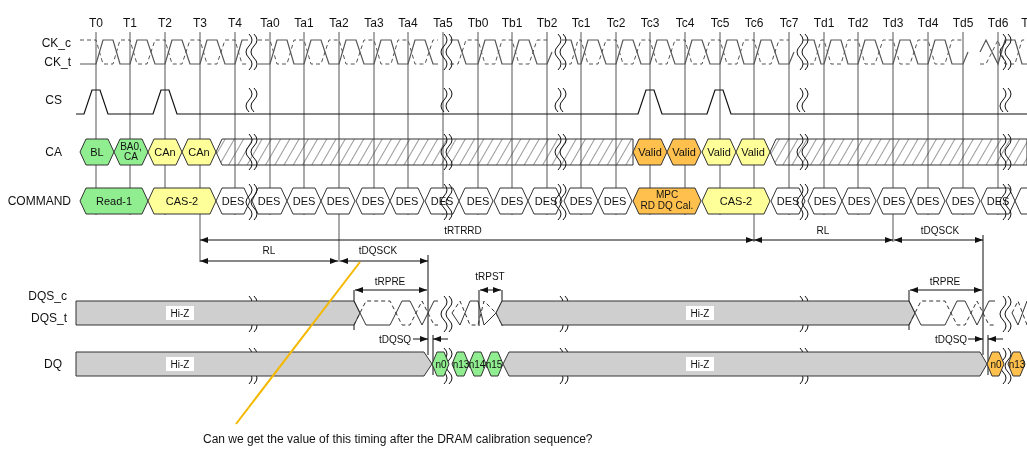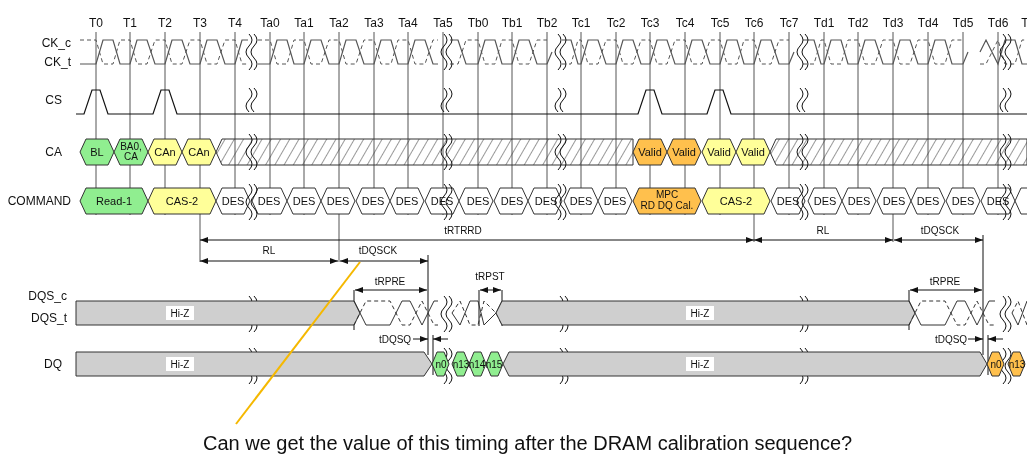--- a/index.html
+++ b/index.html
@@ -2,21 +2,21 @@
 <html><head>
 <meta charset="utf-8">
 <style>
   html, body { margin: 0; padding: 0; background: #ffffff; }
   body { width: 1027px; height: 464px; position: relative; overflow: hidden; font-family: "Liberation Sans", sans-serif; }
   #diagram { position: absolute; left: 0; top: 0; }
   .lbl { font-family: "Liberation Sans", sans-serif; font-size: 12px; fill: #111; }
   .tick { font-family: "Liberation Sans", sans-serif; font-size: 12px; fill: #111; }
   .cell { font-family: "Liberation Sans", sans-serif; font-size: 11px; fill: #111; }
   .small { font-family: "Liberation Sans", sans-serif; font-size: 10px; fill: #111; }
-  .question { position: absolute; left: 203px; top: 432px; font-size: 20px; color: #111; white-space: nowrap; }
+  .question { position: absolute; left: 203px; top: 432px; font-size: 12px; color: #111; white-space: nowrap; }
 </style>
 </head>
 <body>
 
 <svg id="diagram" width="1027" height="464" viewBox="0 0 1027 464" xmlns="http://www.w3.org/2000/svg">
   <defs>
     <pattern id="hatch" patternUnits="userSpaceOnUse" width="8" height="8" patternTransform="rotate(30)">
       <line x1="0" y1="0" x2="0" y2="8" stroke="#333" stroke-width="1"></line>
     </pattern>
     <marker id="arrR" markerWidth="8" markerHeight="6" refX="8" refY="3" orient="auto">

